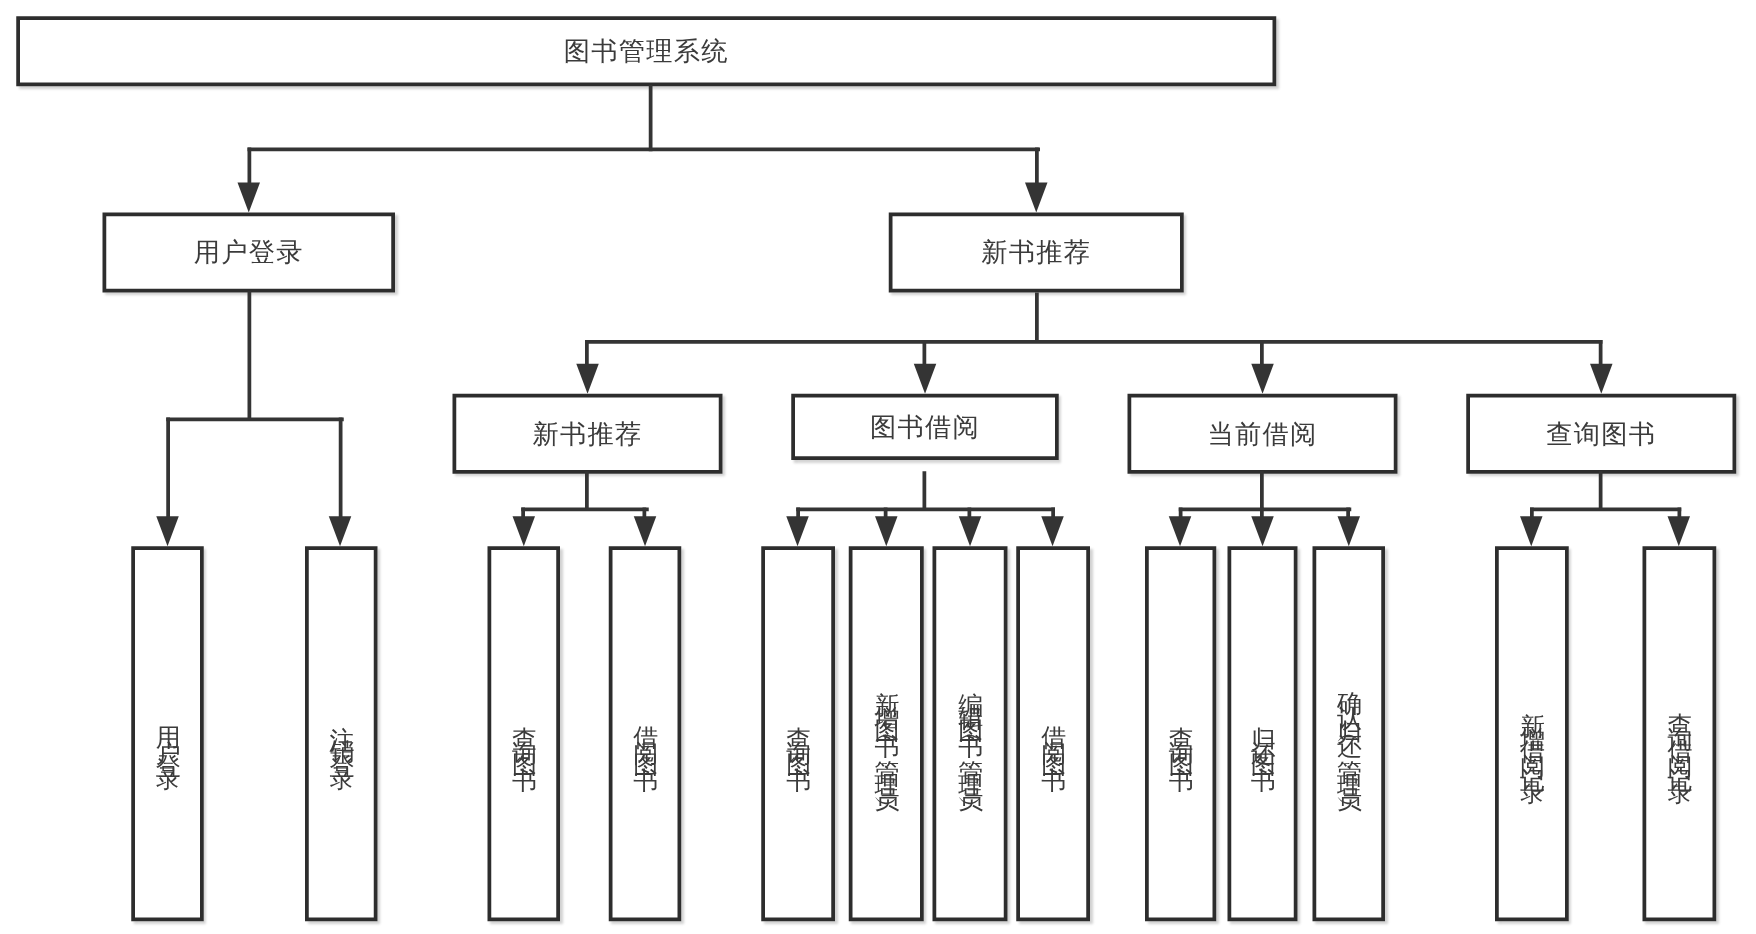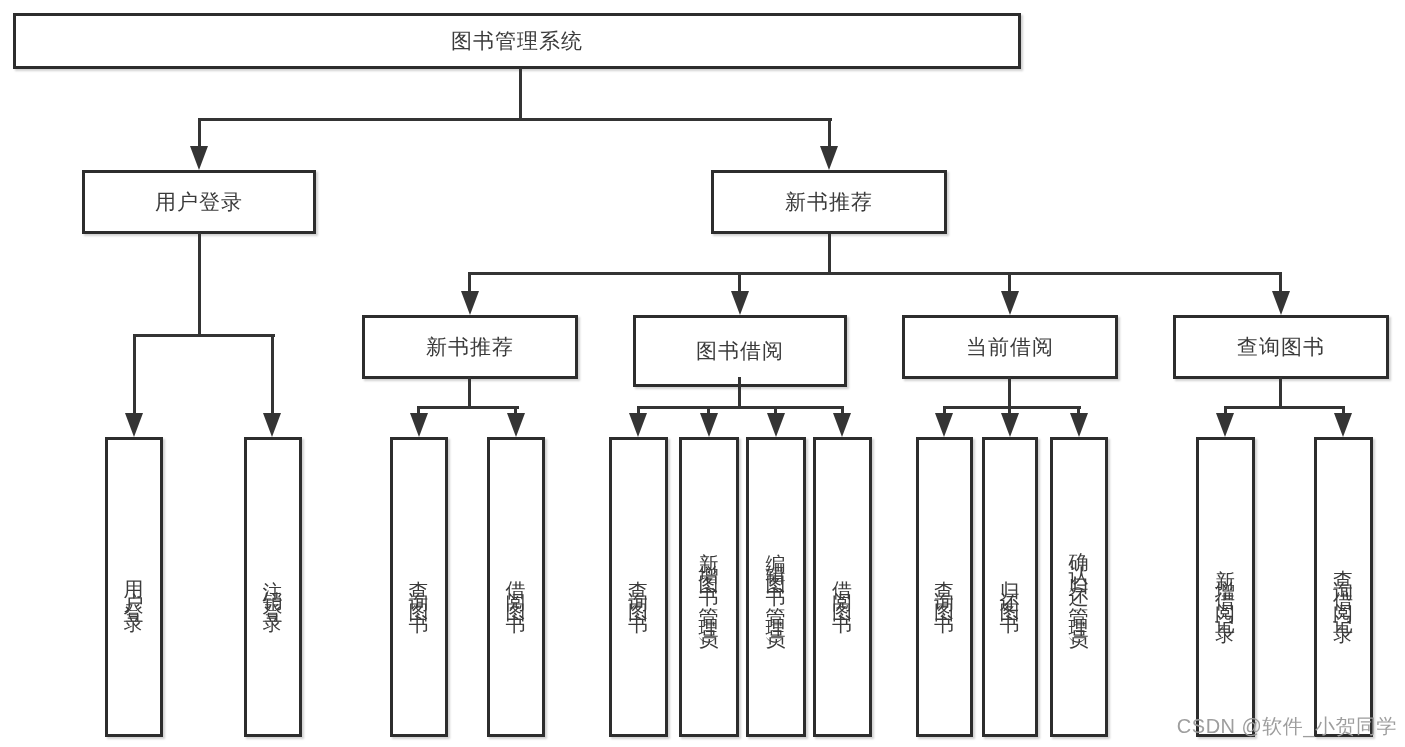--- a/index.html
+++ b/index.html
@@ -68,21 +68,21 @@
   <div class="vline" style="left:468px; top:272px; height:22px;"></div>
   <div class="arrow" style="left:461px; top:291px;"></div>
   <div class="vline" style="left:738px; top:272px; height:22px;"></div>
   <div class="arrow" style="left:731px; top:291px;"></div>
   <div class="vline" style="left:1008px; top:272px; height:22px;"></div>
   <div class="arrow" style="left:1001px; top:291px;"></div>
   <div class="vline" style="left:1279px; top:272px; height:22px;"></div>
   <div class="arrow" style="left:1272px; top:291px;"></div>
 
   <div class="hnode" style="left:362px; top:315px; width:216px; height:64px;">新书推荐</div>
-  <div class="hnode" style="left:633px; top:315px; width:214px; height:72px;">图书借阅</div>
+  <div class="hnode" style="left:633px; top:315px; width:214px; height:53px;">图书借阅</div>
   <div class="hnode" style="left:902px; top:315px; width:216px; height:64px;">当前借阅</div>
   <div class="hnode" style="left:1173px; top:315px; width:216px; height:64px;">查询图书</div>
 
   <div class="vline" style="left:468px; top:377px; height:31px;"></div>
   <div class="hline" style="left:417px; top:406px; width:102px;"></div>
   <div class="vline" style="left:417px; top:406px; height:9px;"></div>
   <div class="arrow" style="left:410px; top:413px;"></div>
   <div class="vline" style="left:514px; top:406px; height:9px;"></div>
   <div class="arrow" style="left:507px; top:413px;"></div>
 
@@ -146,15 +146,14 @@
   <div class="leaf" style="left:1050px; width:58px;">
     <span>确认归还（管理员）</span>
   </div>
   <div class="leaf" style="left:1196px; width:59px;">
     <span>新增借阅记录</span>
   </div>
   <div class="leaf" style="left:1314px; width:59px;">
     <span>查询借阅记录</span>
   </div>
 
-  <div class="watermark">CSDN @软件_小贺同学</div>
 
 </div>
 
 </body></html>

